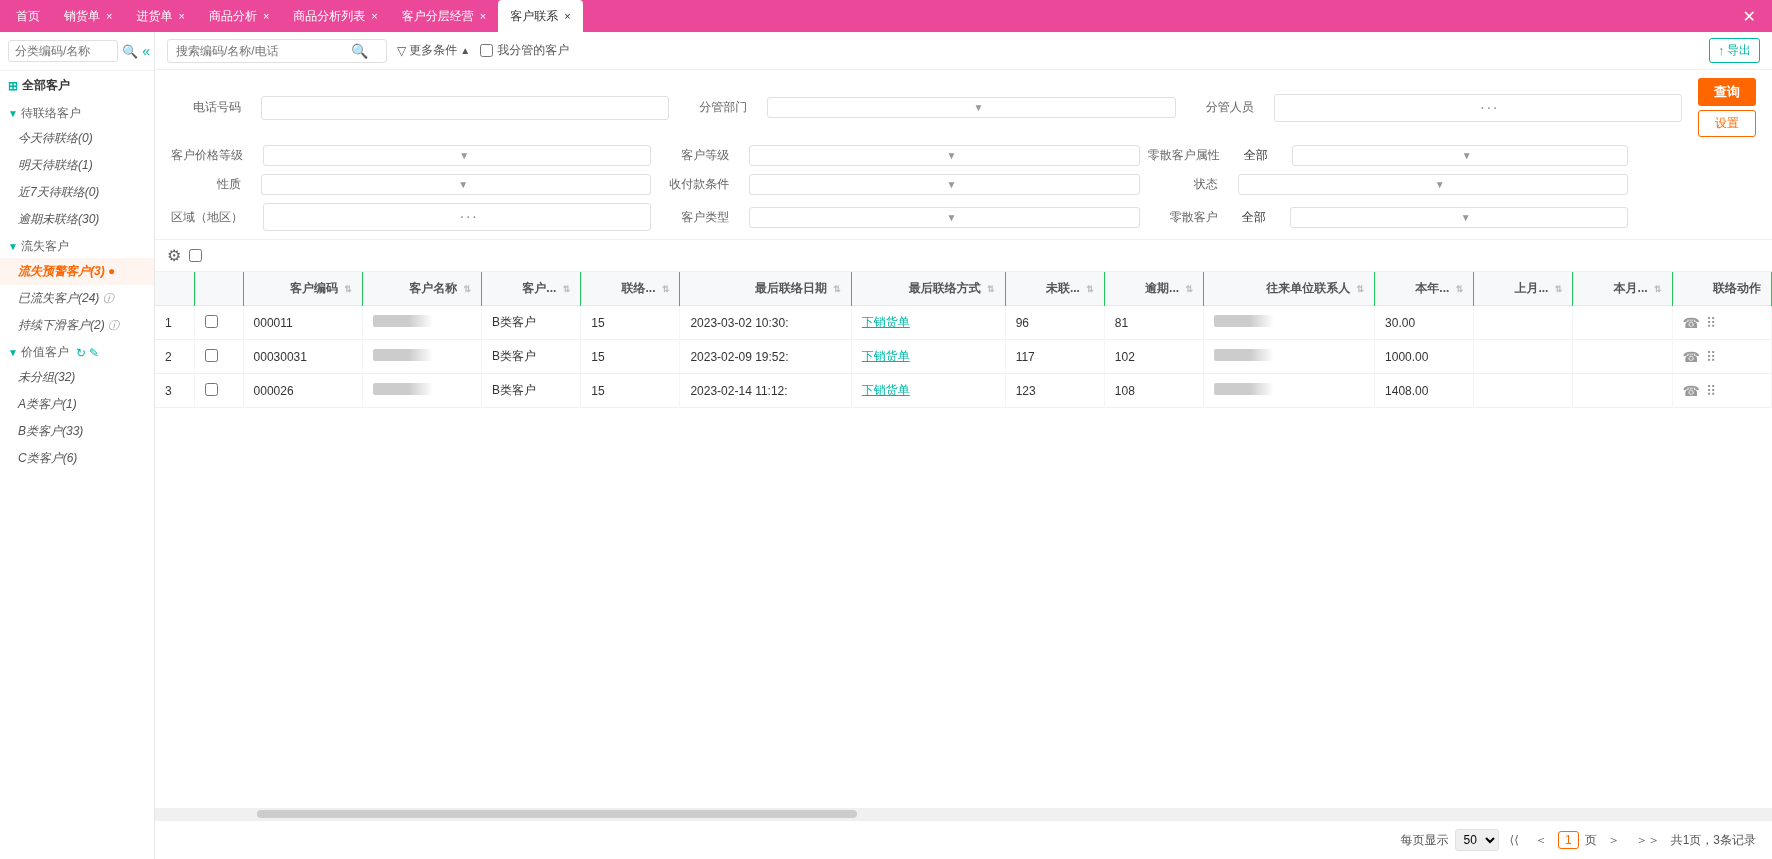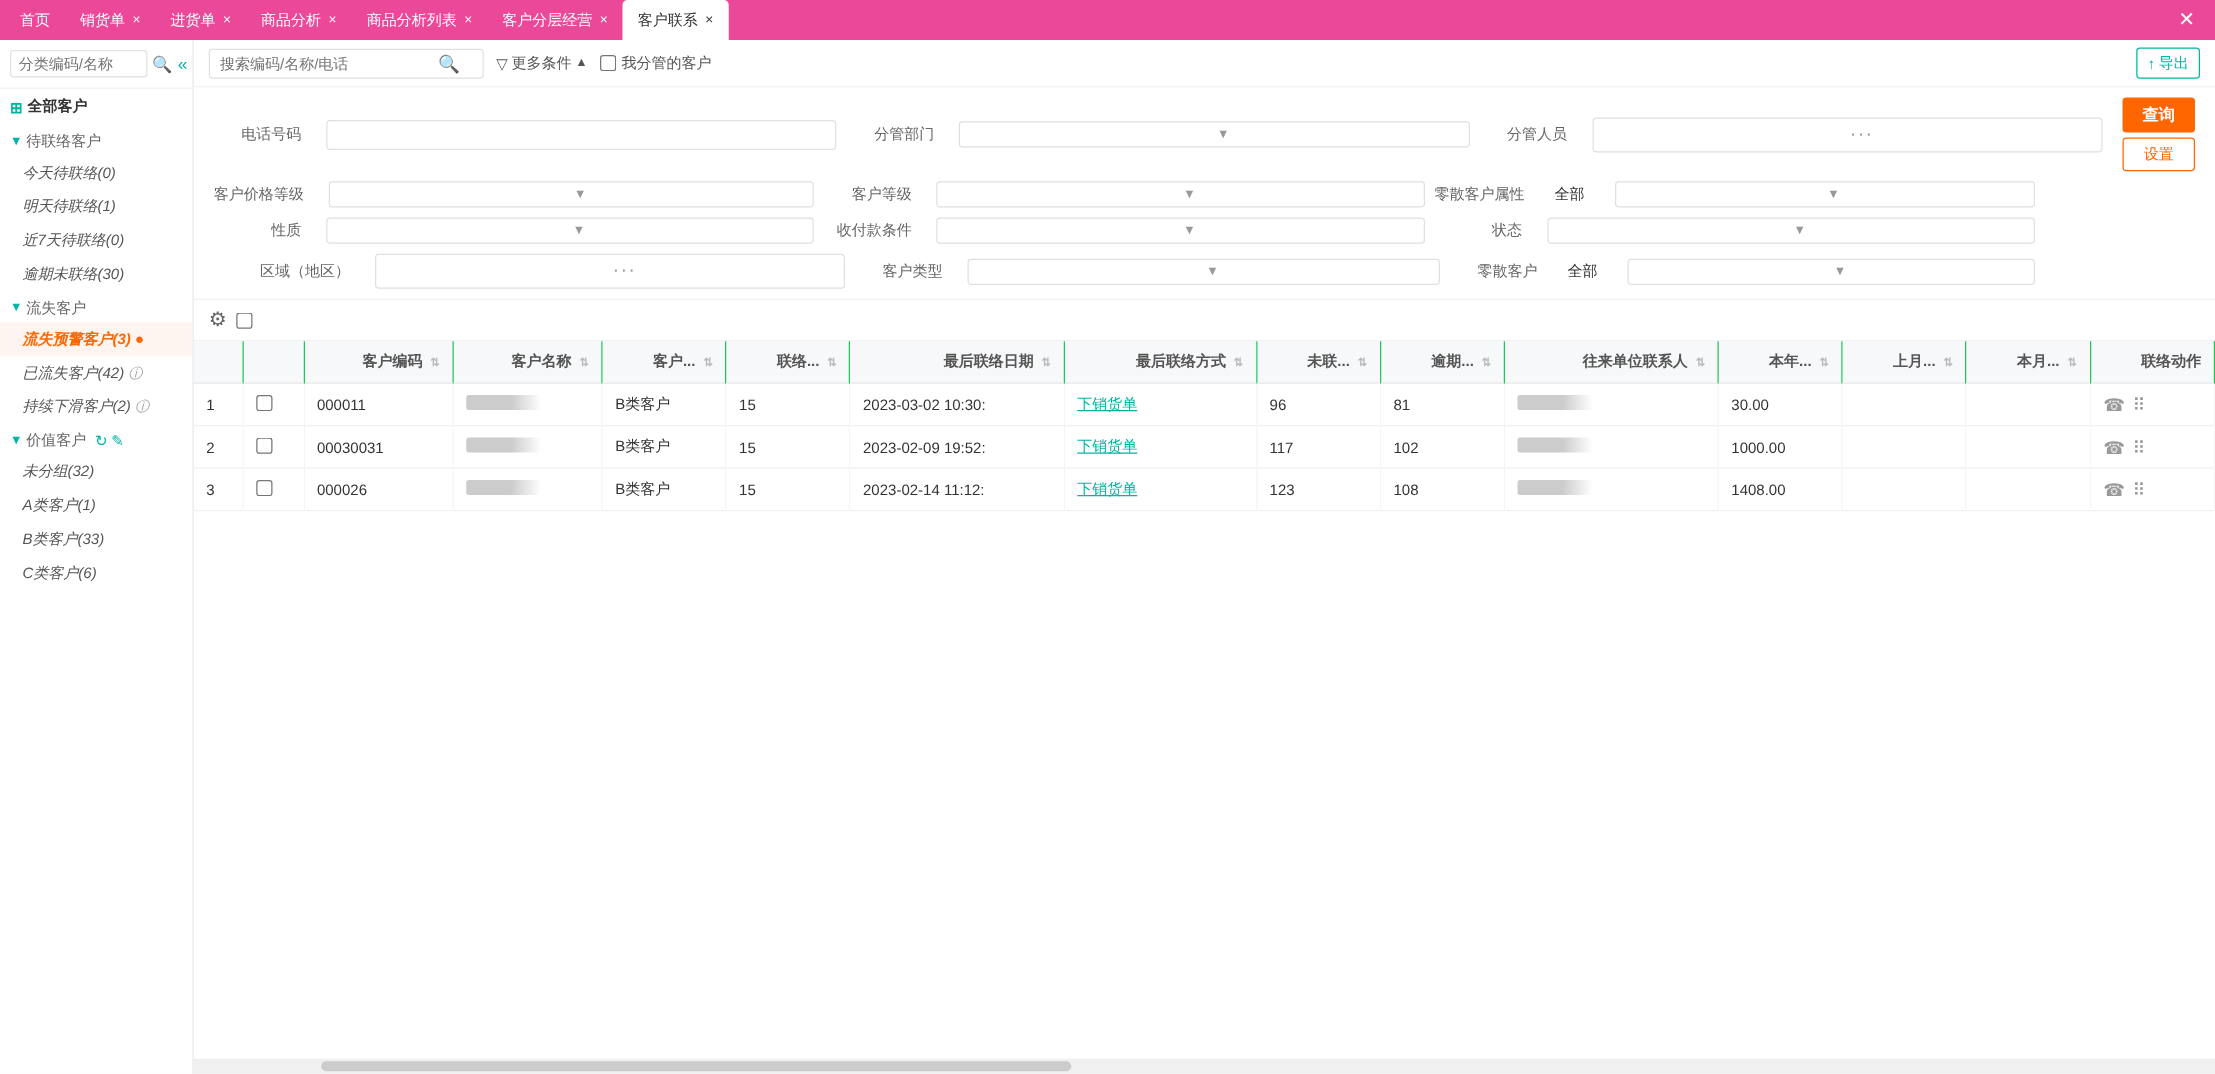--- a/index.html
+++ b/index.html
@@ -164,21 +164,21 @@
       background: #fff;
       border-bottom: 1px solid #f0f0f0;
       padding: 8px 16px;
     }
     .filter-row {
       display: flex;
       align-items: center;
       margin-bottom: 8px;
       gap: 8px;
     }
-    .filter-row:last-child { margin-bottom: 0; margin-left: 37px; }
+    .filter-row:last-child { margin-bottom: 0; }
     .filter-field {
       display: flex;
       align-items: center;
       flex: 1;
       gap: 20px;
     }
     .filter-label {
       color: #666;
       white-space: nowrap;
       min-width: 70px;
@@ -392,21 +392,21 @@
 
     <div class="sidebar-section-label">
       <span class="arrow">▼</span>
       <span>流失客户</span>
     </div>
     <div class="sidebar-item active">
       <span>流失预警客户(3)</span>
       ●
     </div>
     <div class="sidebar-item">
-      <span>已流失客户(42)</span>
+      <span>已流失客户(24)</span>
       <span style="color:#999;font-size:11px;">ⓘ</span>
     </div>
     <div class="sidebar-item">
       <span>持续下滑客户(2)</span>
       <span style="color:#999;font-size:11px;">ⓘ</span>
     </div>
 
     <div class="sidebar-section-label">
       <span class="arrow">▼</span>
       <span>价值客户</span>
@@ -685,14 +685,27 @@
     </td>
   </tr>
           </tbody>
       </table>
     </div>
 
     <div class="scrollbar-area">
       <div class="scrollbar-thumb"></div>
     </div>
 
+    <div class="pagination">
+      <span>每页显示</span>
+      <select>
+        <option>50</option>
+      </select>
+      <span class="page-nav">⟨⟨</span>
+      <span class="page-nav">＜</span>
+      <span class="page-num">1</span>
+      <span>页</span>
+      <span class="page-nav">＞</span>
+      <span class="page-nav">＞＞</span>
+      <span>共1页，3条记录</span>
+    </div>
   </div>
 </div>
 
 </body></html>

